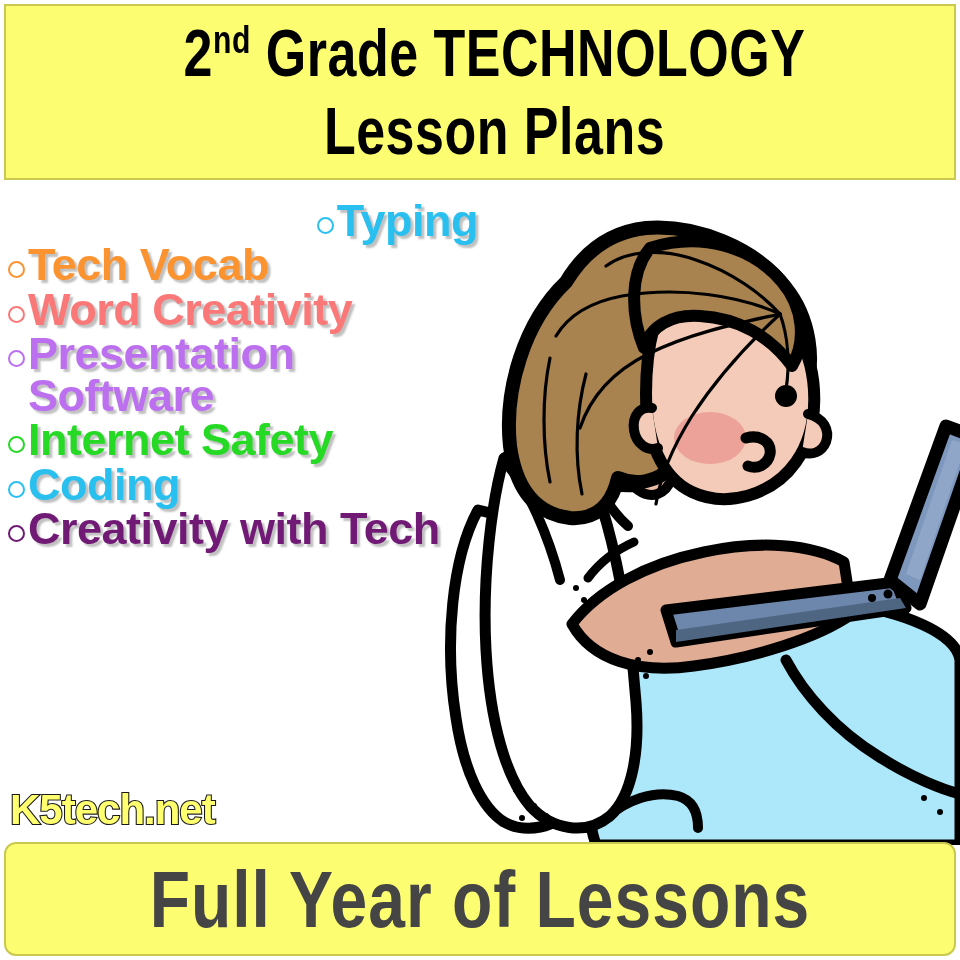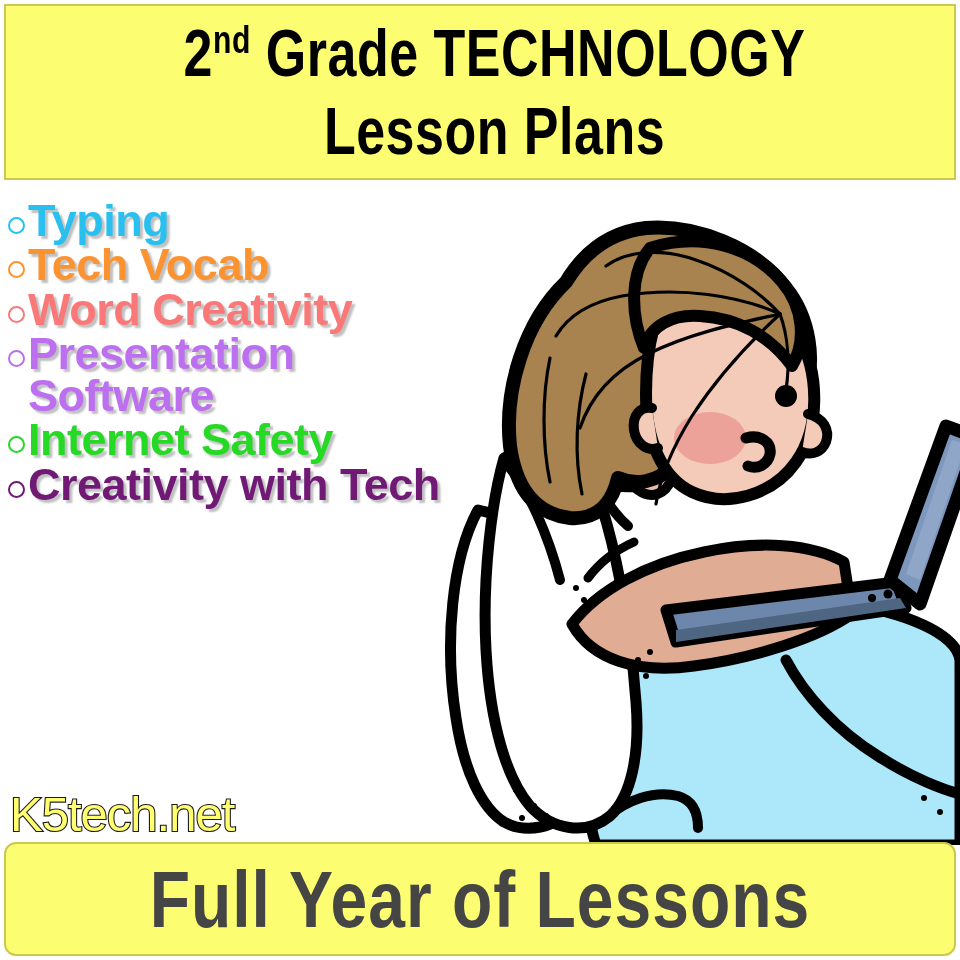--- a/index.html
+++ b/index.html
@@ -117,22 +117,22 @@
   }
 
   
   #logo-wrap {
     position: absolute;
     left: 10px;
     top: 786px;
   }
   #logo-text {
     font-family: "Liberation Sans", sans-serif;
-    font-weight: normal;
-    font-size: 49px;
+    font-weight: bold;
+    font-size: 42px;
     letter-spacing: -1px;
     color: #ffff70;
     -webkit-text-stroke: 2.2px #1a1a1a;
     paint-order: stroke fill;
     white-space: nowrap;
   }
 
   
   #illustration {
     position: absolute;
@@ -149,39 +149,43 @@
 <div id="poster">
 
   <div class="band" id="header-band">
     <div class="title-line" id="title-line-1">
       <span>2</span><span class="sup">nd</span><span> Grade TECHNOLOGY</span>
     </div>
     <div class="title-line" id="title-line-2">Lesson Plans</div>
   </div>
 
   <ul id="lesson-list">
+      <li class="lesson-item" style="color: rgb(41, 192, 240); justify-content: flex-end;">
+        <span class="bullet"></span>
+        <span class="lesson-label">Typing</span>
+      </li>
+      <li class="lesson-item" style="color: rgb(251, 147, 49);">
+        <span class="bullet"></span>
+        <span class="lesson-label">Tech Vocab</span>
+      </li>
+      <li class="lesson-item" style="color: rgb(251, 120, 120);">
+        <span class="bullet"></span>
+        <span class="lesson-label">Word Creativity</span>
+      </li>
+      <li class="lesson-item" style="color: rgb(188, 111, 238);">
+        <span class="bullet"></span>
+        <span class="lesson-label">Presentation Software</span>
+      </li>
+      <li class="lesson-item" style="color: rgb(37, 217, 37);">
+        <span class="bullet"></span>
+        <span class="lesson-label">Internet Safety</span>
+      </li>
       <li class="lesson-item" style="color: rgb(41, 192, 240);">
         <span class="bullet"></span>
-        <span class="lesson-label">Typing</span>
-      </li>
-      <li class="lesson-item" style="color: rgb(251, 147, 49);">
-        <span class="bullet"></span>
-        <span class="lesson-label">Tech Vocab</span>
-      </li>
-      <li class="lesson-item" style="color: rgb(251, 120, 120);">
-        <span class="bullet"></span>
-        <span class="lesson-label">Word Creativity</span>
-      </li>
-      <li class="lesson-item" style="color: rgb(188, 111, 238);">
-        <span class="bullet"></span>
-        <span class="lesson-label">Presentation Software</span>
-      </li>
-      <li class="lesson-item" style="color: rgb(37, 217, 37);">
-        <span class="bullet"></span>
-        <span class="lesson-label">Internet Safety</span>
+        <span class="lesson-label">Coding</span>
       </li>
       <li class="lesson-item" style="color: #701a75;">
         <span class="bullet"></span>
         <span class="lesson-label">Creativity with Tech</span>
       </li>
     </ul>
 
   <div id="logo-wrap">
     <div id="logo-text">K5tech.net</div>
   </div>

